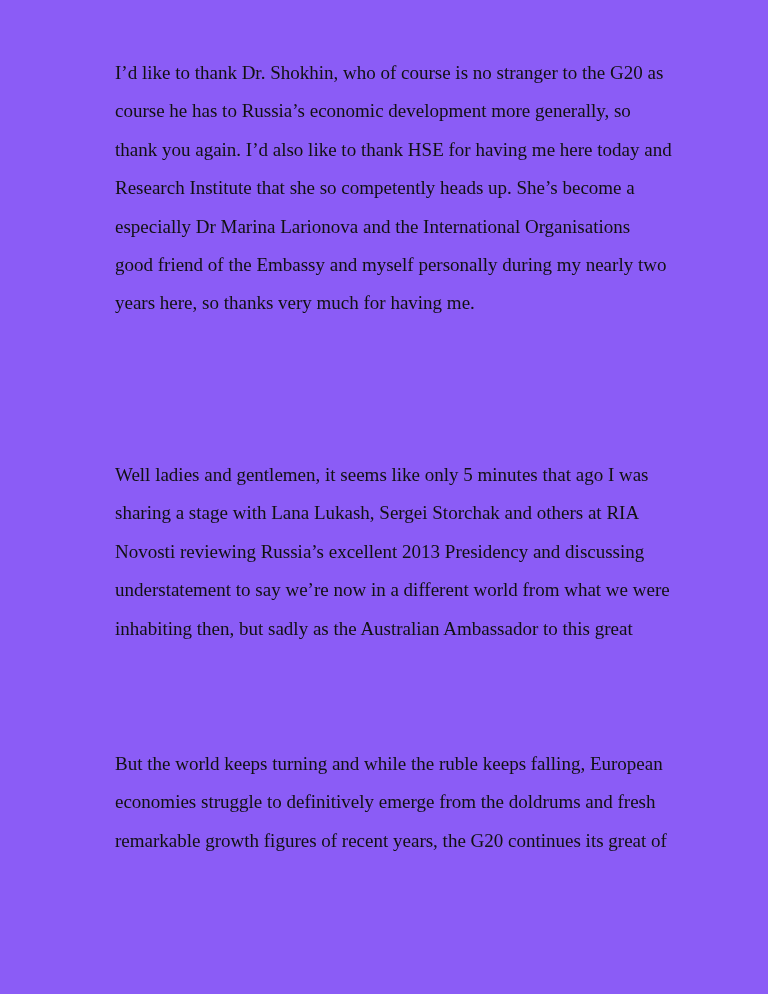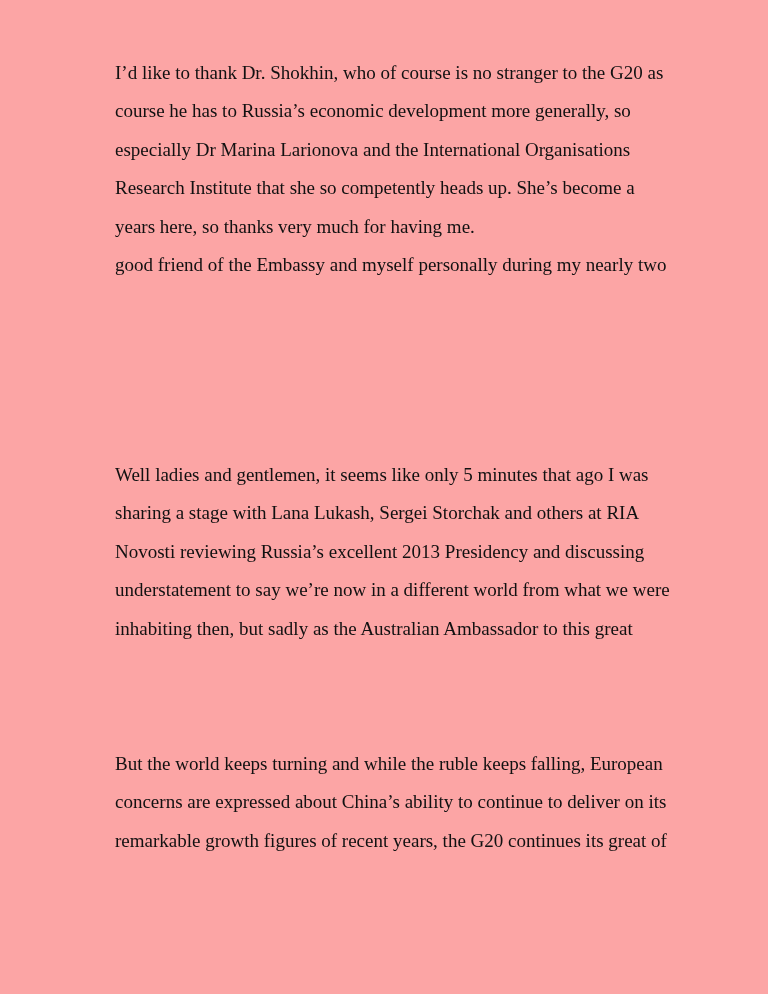--- a/index.html
+++ b/index.html
@@ -1,51 +1,52 @@
 <!DOCTYPE html>
 <html><head>
   <meta charset="utf-8">
   <style>
     html, body { margin: 0; padding: 0; background: #ffffff; }
     body { width: 768px; height: 994px; overflow: hidden; position: relative; }
     .page {
-      position: absolute; left: 0; top: 0; width: 768px; height: 994px; background: #fca5a5;
+      position: absolute; left: 0; top: 0; width: 768px; height: 994px; background: #8b5cf6;
     }
     .para { position: absolute; left: 115px; width: 640px; }
     .line {
       display: block;
       font-family: "Liberation Serif", "DejaVu Serif", serif;
       font-size: 19px;
       color: #111111;
       height: 38.4px;
       line-height: 38.4px;
       white-space: nowrap;
     }
   </style>
 </head>
 <body>
 
 <div class="page">
 
   <div class="para" style="top:54px;">
     <span class="line">I’d like to thank Dr. Shokhin, who of course is no stranger to the G20 as</span>
     <span class="line">course he has to Russia’s economic development more generally, so</span>
+    <span class="line">thank you again. I’d also like to thank HSE for having me here today and</span>
+    <span class="line">Research Institute that she so competently heads up.  She’s become a</span>
     <span class="line">especially Dr Marina Larionova and the International Organisations</span>
-    <span class="line">Research Institute that she so competently heads up.  She’s become a</span>
+    <span class="line">good friend of the Embassy and myself personally during my nearly two</span>
     <span class="line">years here, so thanks very much for having me.</span>
-    <span class="line">good friend of the Embassy and myself personally during my nearly two</span>
   </div>
 
   <div class="para" style="top:456px;">
     <span class="line">Well ladies and gentlemen, it seems like only 5 minutes that ago I was</span>
     <span class="line">sharing a stage with Lana Lukash, Sergei Storchak and others at RIA</span>
     <span class="line">Novosti reviewing Russia’s excellent 2013 Presidency and discussing</span>
     <span class="line">understatement to say we’re now in a different world from what we were</span>
     <span class="line">inhabiting then, but sadly as the Australian Ambassador to this great</span>
   </div>
 
   <div class="para" style="top:745px;">
     <span class="line">But the world keeps turning and while the ruble keeps falling, European</span>
-    <span class="line">concerns are expressed about China’s ability to continue to deliver on its</span>
+    <span class="line">economies struggle to definitively emerge from the doldrums and fresh</span>
     <span class="line">remarkable growth figures of recent years, the G20 continues its great of</span>
   </div>
 
 </div>
 
 </body></html>

